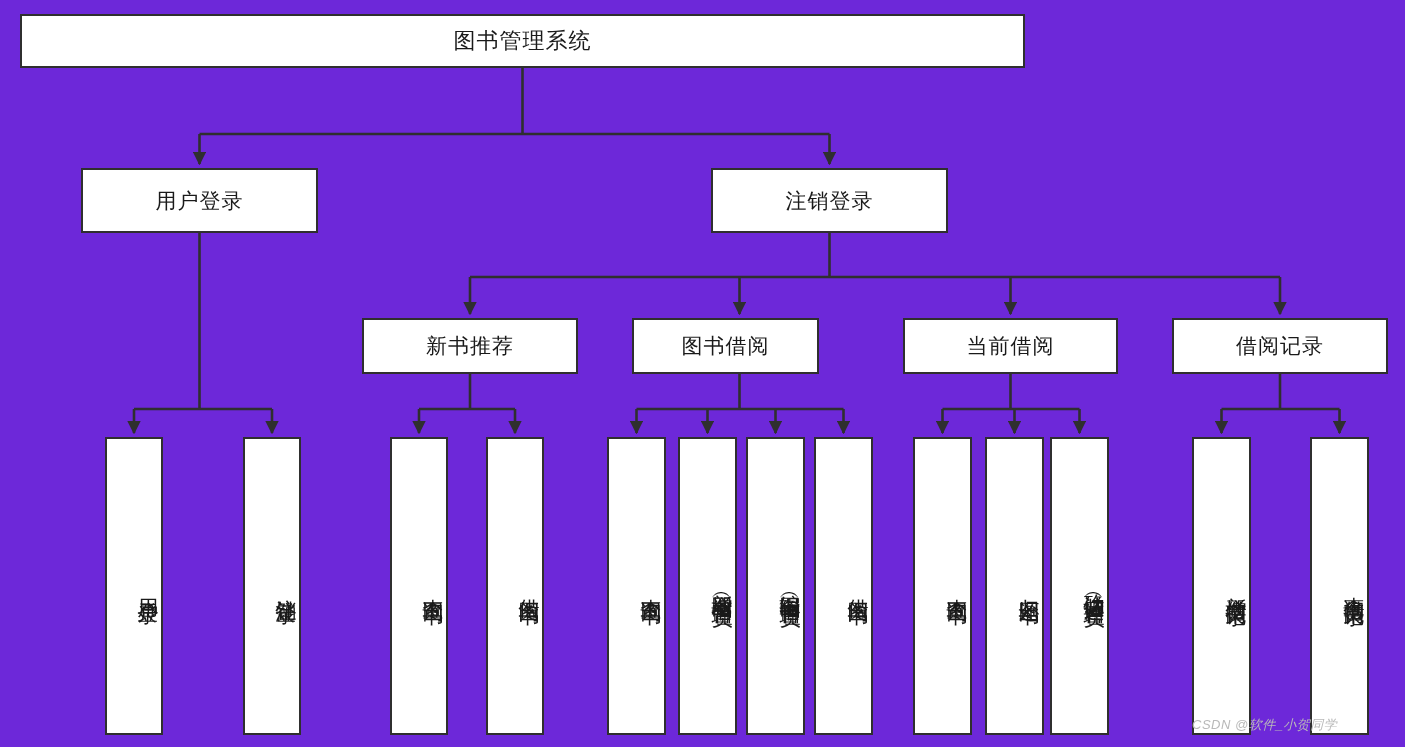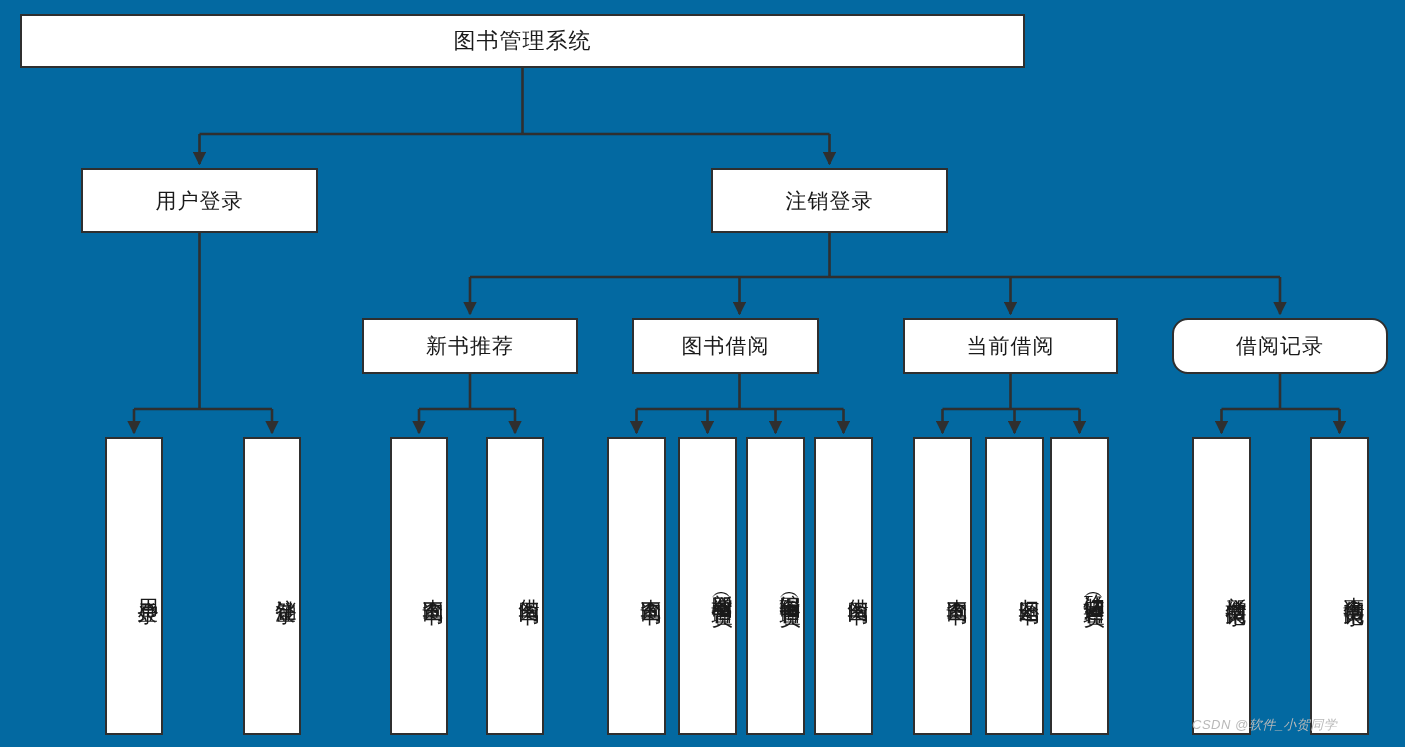--- a/index.html
+++ b/index.html
@@ -7,21 +7,21 @@
     padding: 0;
     background: #ffffff;
   }
   body {
     font-family: "Liberation Sans", "DejaVu Sans", sans-serif;
   }
   #canvas {
     position: relative;
     width: 1405px;
     height: 747px;
-    background: #0369a1;
+    background: #6d28d9;
     overflow: hidden;
   }
   #edges {
     position: absolute;
     left: 0;
     top: 0;
     width: 1405px;
     height: 747px;
     pointer-events: none;
   }
@@ -130,21 +130,21 @@
 
   <div class="node horiz" style="left:362px; top:318px; width:216px; height:56px;">
     <span>新书推荐</span>
   </div>
   <div class="node horiz" style="left:632px; top:318px; width:187px; height:56px;">
     <span>图书借阅</span>
   </div>
   <div class="node horiz" style="left:903px; top:318px; width:215px; height:56px;text-align:center;">
     <span>当前借阅</span>
   </div>
-  <div class="node horiz" style="left:1172px; top:318px; width:216px; height:56px;border-radius:16px;">
+  <div class="node horiz" style="left:1172px; top:318px; width:216px; height:56px;">
     <span>借阅记录</span>
   </div>
 
   <div class="node vert" style="left:105px; top:437px; width:58px; height:298px;">
     <span class="vtext">用户登录</span>
   </div>
   <div class="node vert" style="left:243px; top:437px; width:58px; height:298px;">
     <span class="vtext">注销登录</span>
   </div>
   <div class="node vert" style="left:390px; top:437px; width:58px; height:298px;">

